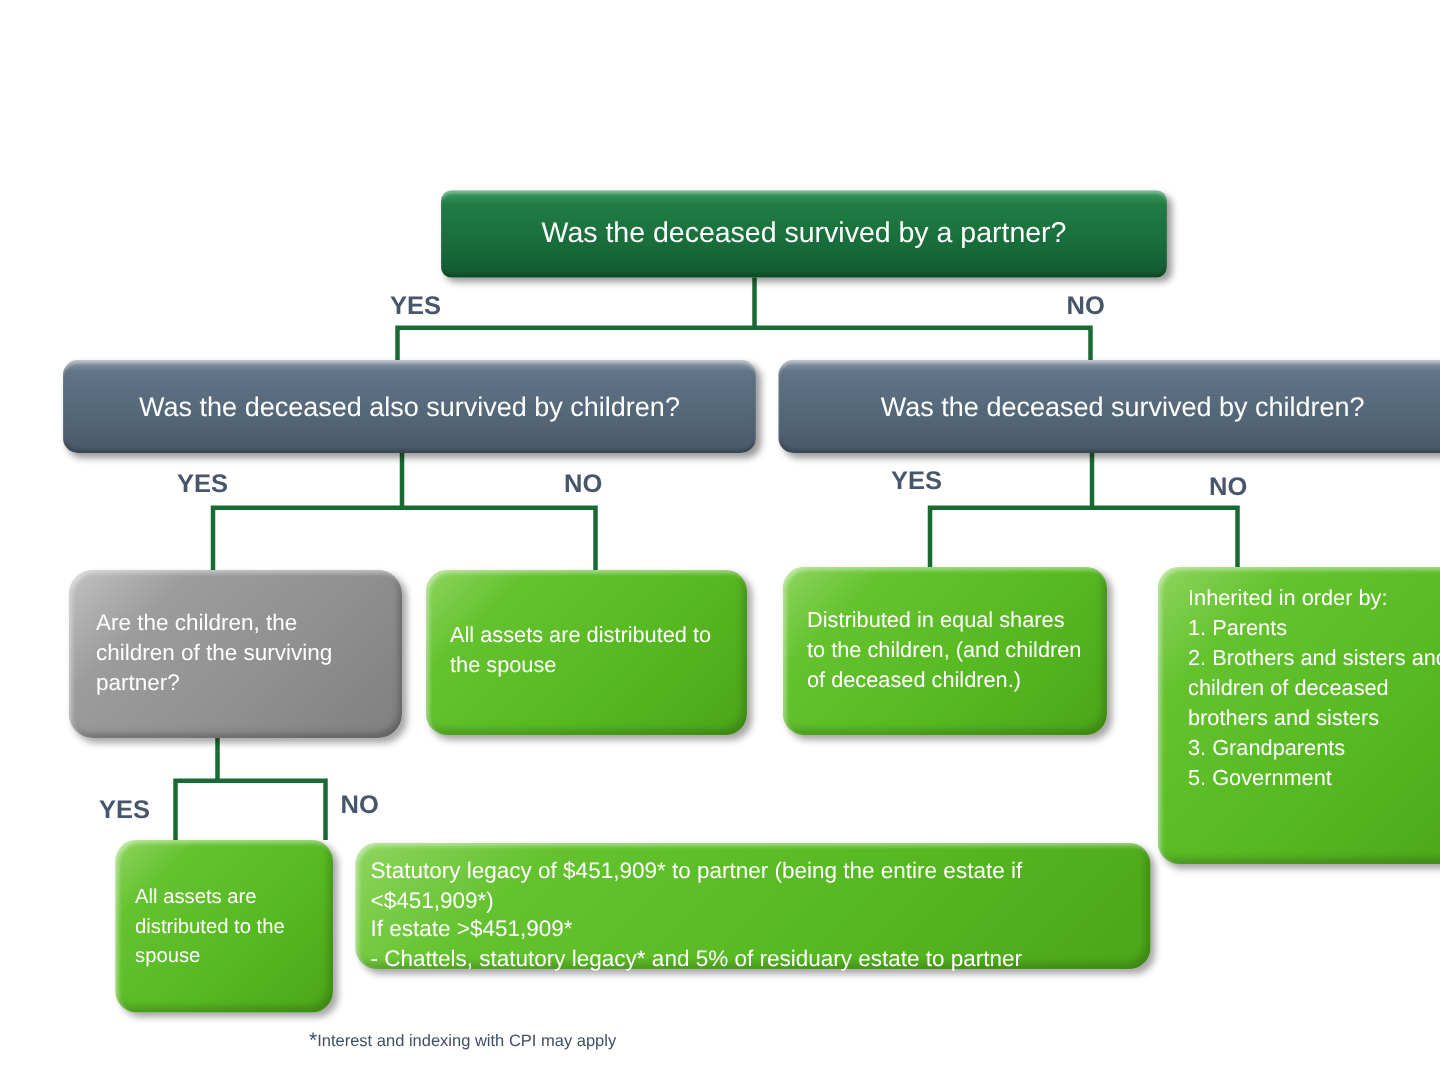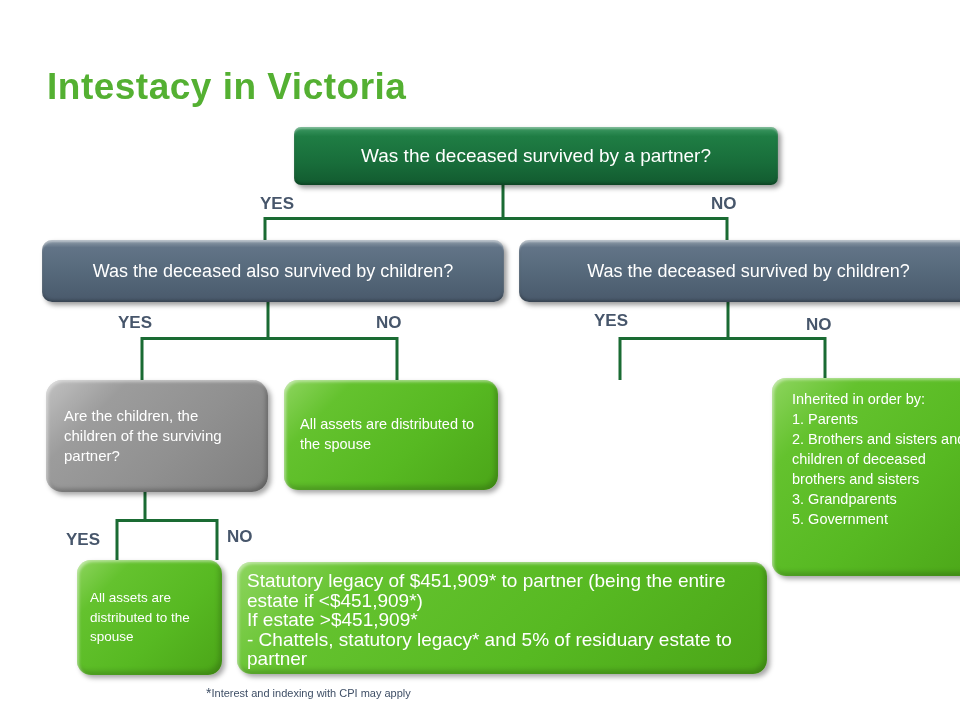--- a/index.html
+++ b/index.html
@@ -44,21 +44,21 @@
   }
   .green-box {
     border-radius:14px;
     background:linear-gradient(135deg,#8ED55F 0%,#64C22E 22%,#57B922 60%,#4BA518 100%);
     box-shadow:inset 2px 2px 3px rgba(255,255,255,0.45), inset -3px -4px 5px rgba(0,0,0,0.18), 3px 3px 5px rgba(0,0,0,0.35);
   }
   .g-spouse-mid   { left:252px; top:380px; width:214px; height:110px; display:flex; align-items:center; padding:0 16px; font-size:14.5px; line-height:1.35; }
   .g-equal-shares { left:490px; top:378px; width:216px; height:112px; display:flex; align-items:center; padding:0 16px; font-size:14.5px; line-height:1.38; }
   .g-inherit      { left:740px; top:378px; width:215px; height:198px; padding:11px 20px; font-size:14.5px; line-height:20px; }
   .g-spouse-small { left:45px;  top:560px; width:145px; height:115px; display:flex; align-items:center; padding:0 13px; font-size:13.5px; line-height:1.45; }
-  .g-statutory    { left:205px; top:562px; width:530px; height:112px; padding:9px 8px 0 10px; font-size:19px; line-height:19.5px; }
+  .g-statutory    { left:205px; top:562px; width:530px; height:84px; padding:9px 8px 0 10px; font-size:15px; line-height:19.5px; }
 
   .branch-label {
     position:absolute; font-size:17px; font-weight:bold; color:#47566B;
   }
   .lbl-yes1 { left:260px; top:194px; }
   .lbl-no1  { left:711px; top:194px; }
   .lbl-yes2 { left:118px; top:313px; }
   .lbl-no2  { left:376px; top:313px; }
   .lbl-yes3 { left:594px; top:311px; }
   .lbl-no3  { left:806px; top:315px; }
@@ -69,21 +69,20 @@
     position:absolute; left:206px; top:684px;
     font-size:11px; color:#3F4F66;
   }
   .footnote .ast { font-size:14px; position:relative; top:1px; }
 </style>
 </head>
 <body>
 
 <div id="slide">
 
-  <div class="page-title">Intestacy in Victoria</div>
 
   <svg class="connectors" viewBox="0 0 960 720">
     <path d="M503 185 V218.5 M265 240 V218.5 H727 V240"></path>
     <path d="M268 302 V338.5 M142 380 V338.5 H397 V380"></path>
     <path d="M728 302 V338.5 M620 380 V338.5 H825 V380"></path>
     <path d="M145 492 V520.5 M117 560 V520.5 H217 V560"></path>
   </svg>
 
   <div class="box root-box">
     <span>Was the deceased survived by a partner?</span>
@@ -105,20 +104,23 @@
   <div class="branch-label lbl-no3">NO</div>
 
   <div class="box gray-box">
     <span class="inner">Are the children, the children of the surviving partner?</span>
   </div>
 
   <div class="box green-box g-spouse-mid">
     <span class="inner">All assets are distributed to the spouse</span>
   </div>
 
+  <div class="box green-box g-equal-shares">
+    <span class="inner">Distributed in equal shares to the children, (and children of deceased children.)</span>
+  </div>
 
   <div class="box green-box g-inherit">
     <div>Inherited in order by:</div>
     <div>1. Parents</div>
     <div>2. Brothers and sisters and children of deceased brothers and sisters</div>
     <div>3. Grandparents</div>
     <div>5. Government</div>
   </div>
 
   <div class="branch-label lbl-yes4">YES</div>

